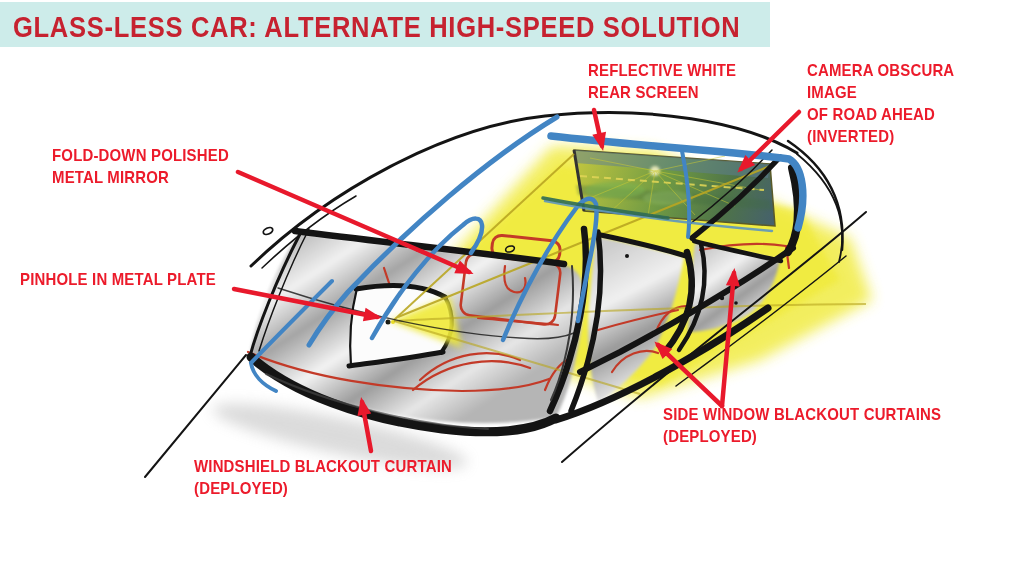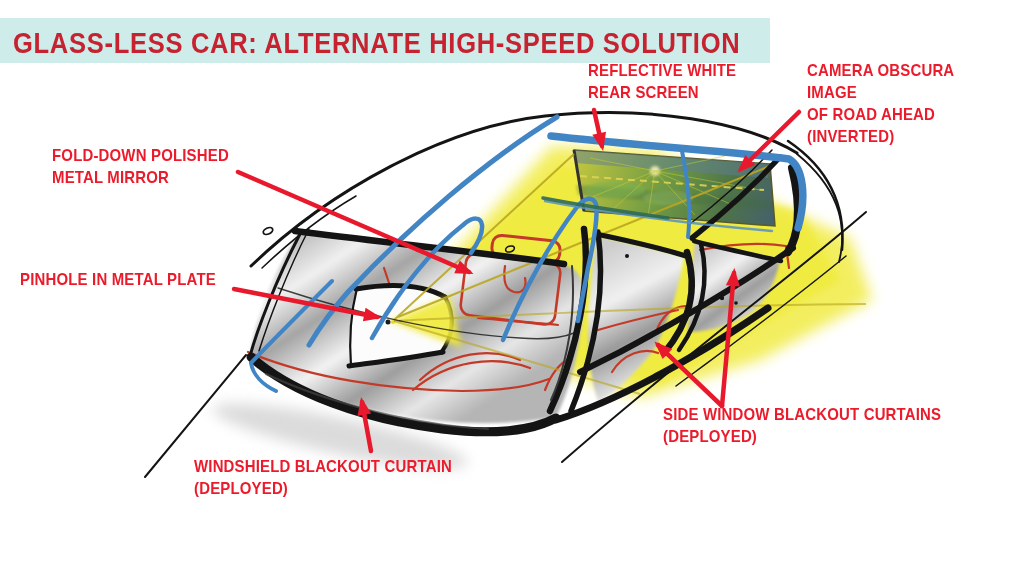--- a/index.html
+++ b/index.html
@@ -1,18 +1,18 @@
 <!DOCTYPE html>
 <html><head>
 <meta charset="utf-8">
 <style>
   html,body{margin:0;padding:0;background:#ffffff;}
   .stage{position:relative;width:1024px;height:571px;background:#ffffff;overflow:hidden;
          font-family:"Liberation Sans",sans-serif;}
-  .banner{position:absolute;left:0;top:18px;width:770px;height:45px;background:#cdecea;}
+  .banner{position:absolute;left:0;top:2px;width:770px;height:45px;background:#cdecea;}
   .title{position:absolute;left:13px;top:9px;color:#c62230;font-size:29px;font-weight:800;
          letter-spacing:0.8px;white-space:nowrap;transform:scaleX(0.88);transform-origin:left top;}
   .label{position:absolute;color:#ec1b2b;font-size:17px;font-weight:800;line-height:1.3;
          letter-spacing:0.2px;white-space:pre-line;transform:scaleX(0.88);transform-origin:left top;}
   .lbl-rear{left:588px;top:60px;}
   .lbl-cam{left:807px;top:60px;}
   .lbl-mirror{left:52px;top:145px;}
   .lbl-pinhole{left:20px;top:269px;}
   .lbl-windshield{left:194px;top:456px;}
   .lbl-side{left:663px;top:404px;}

